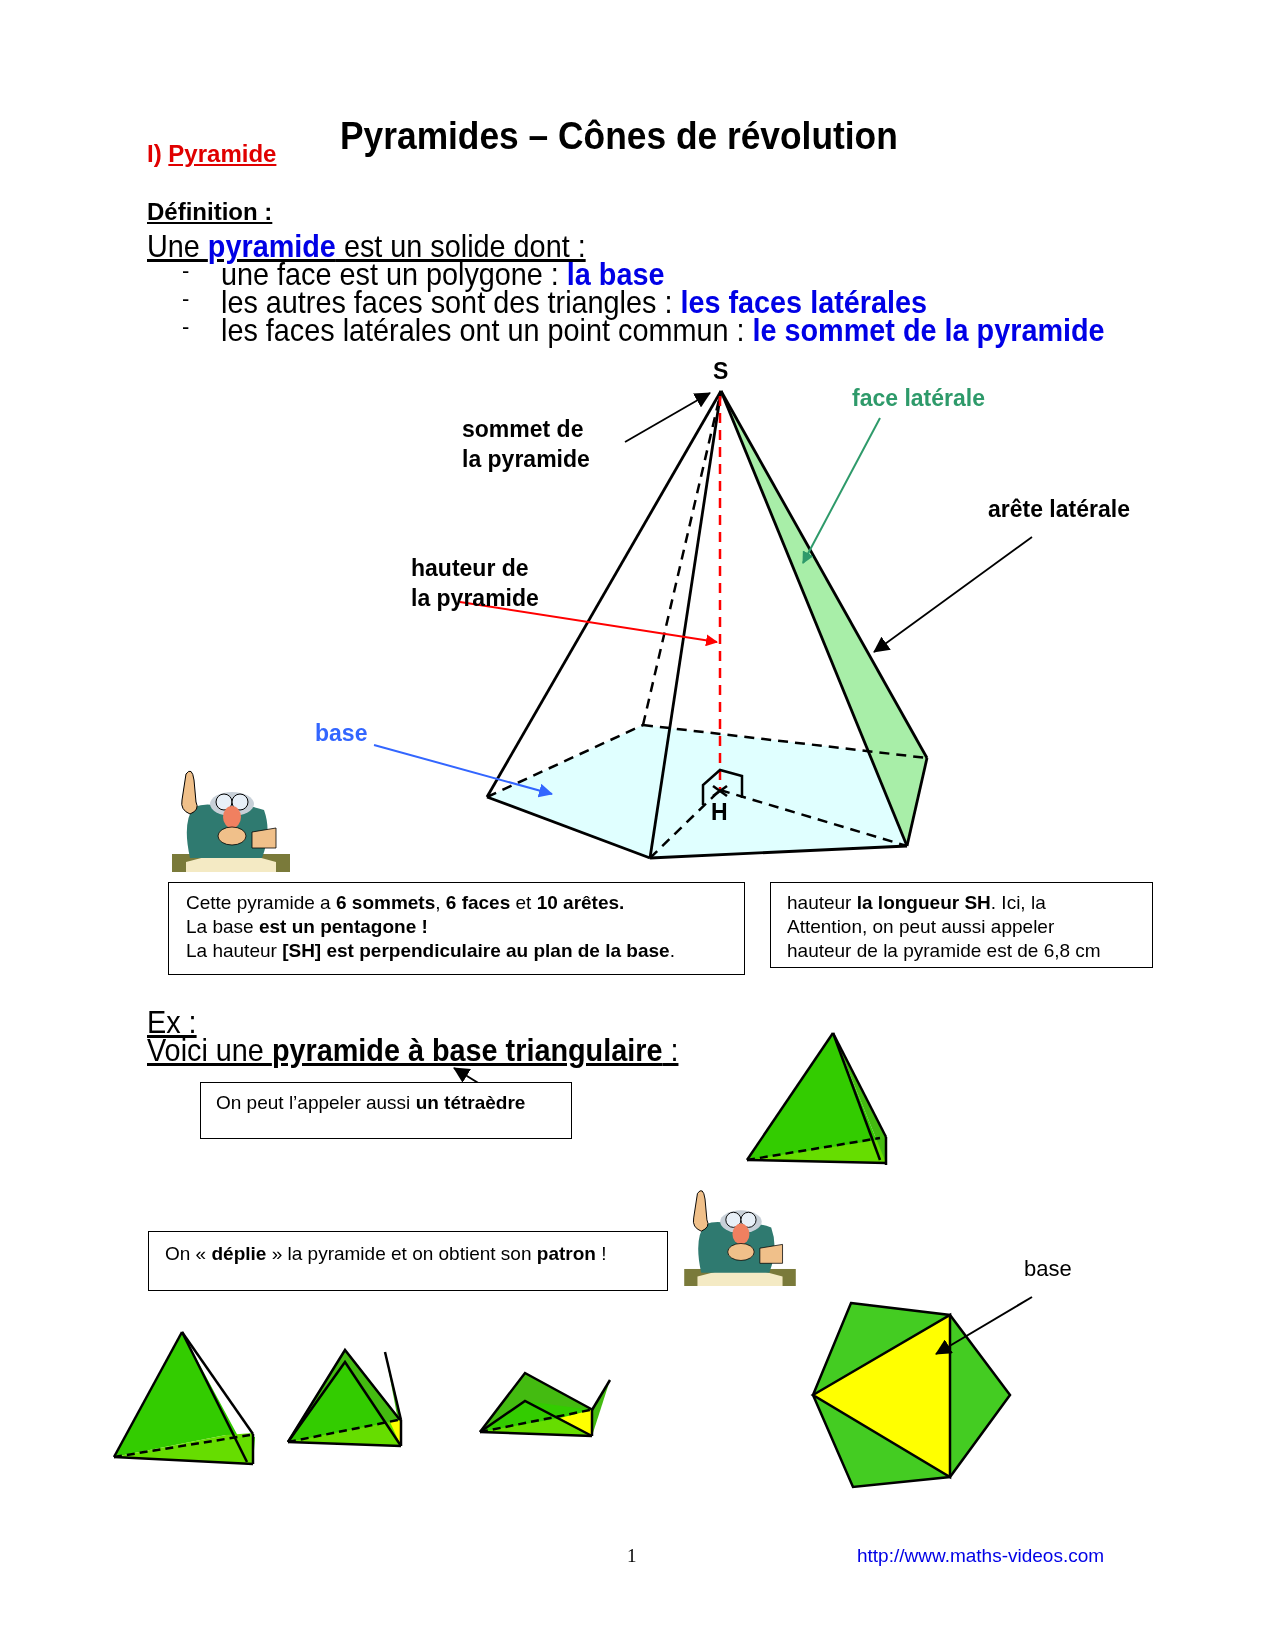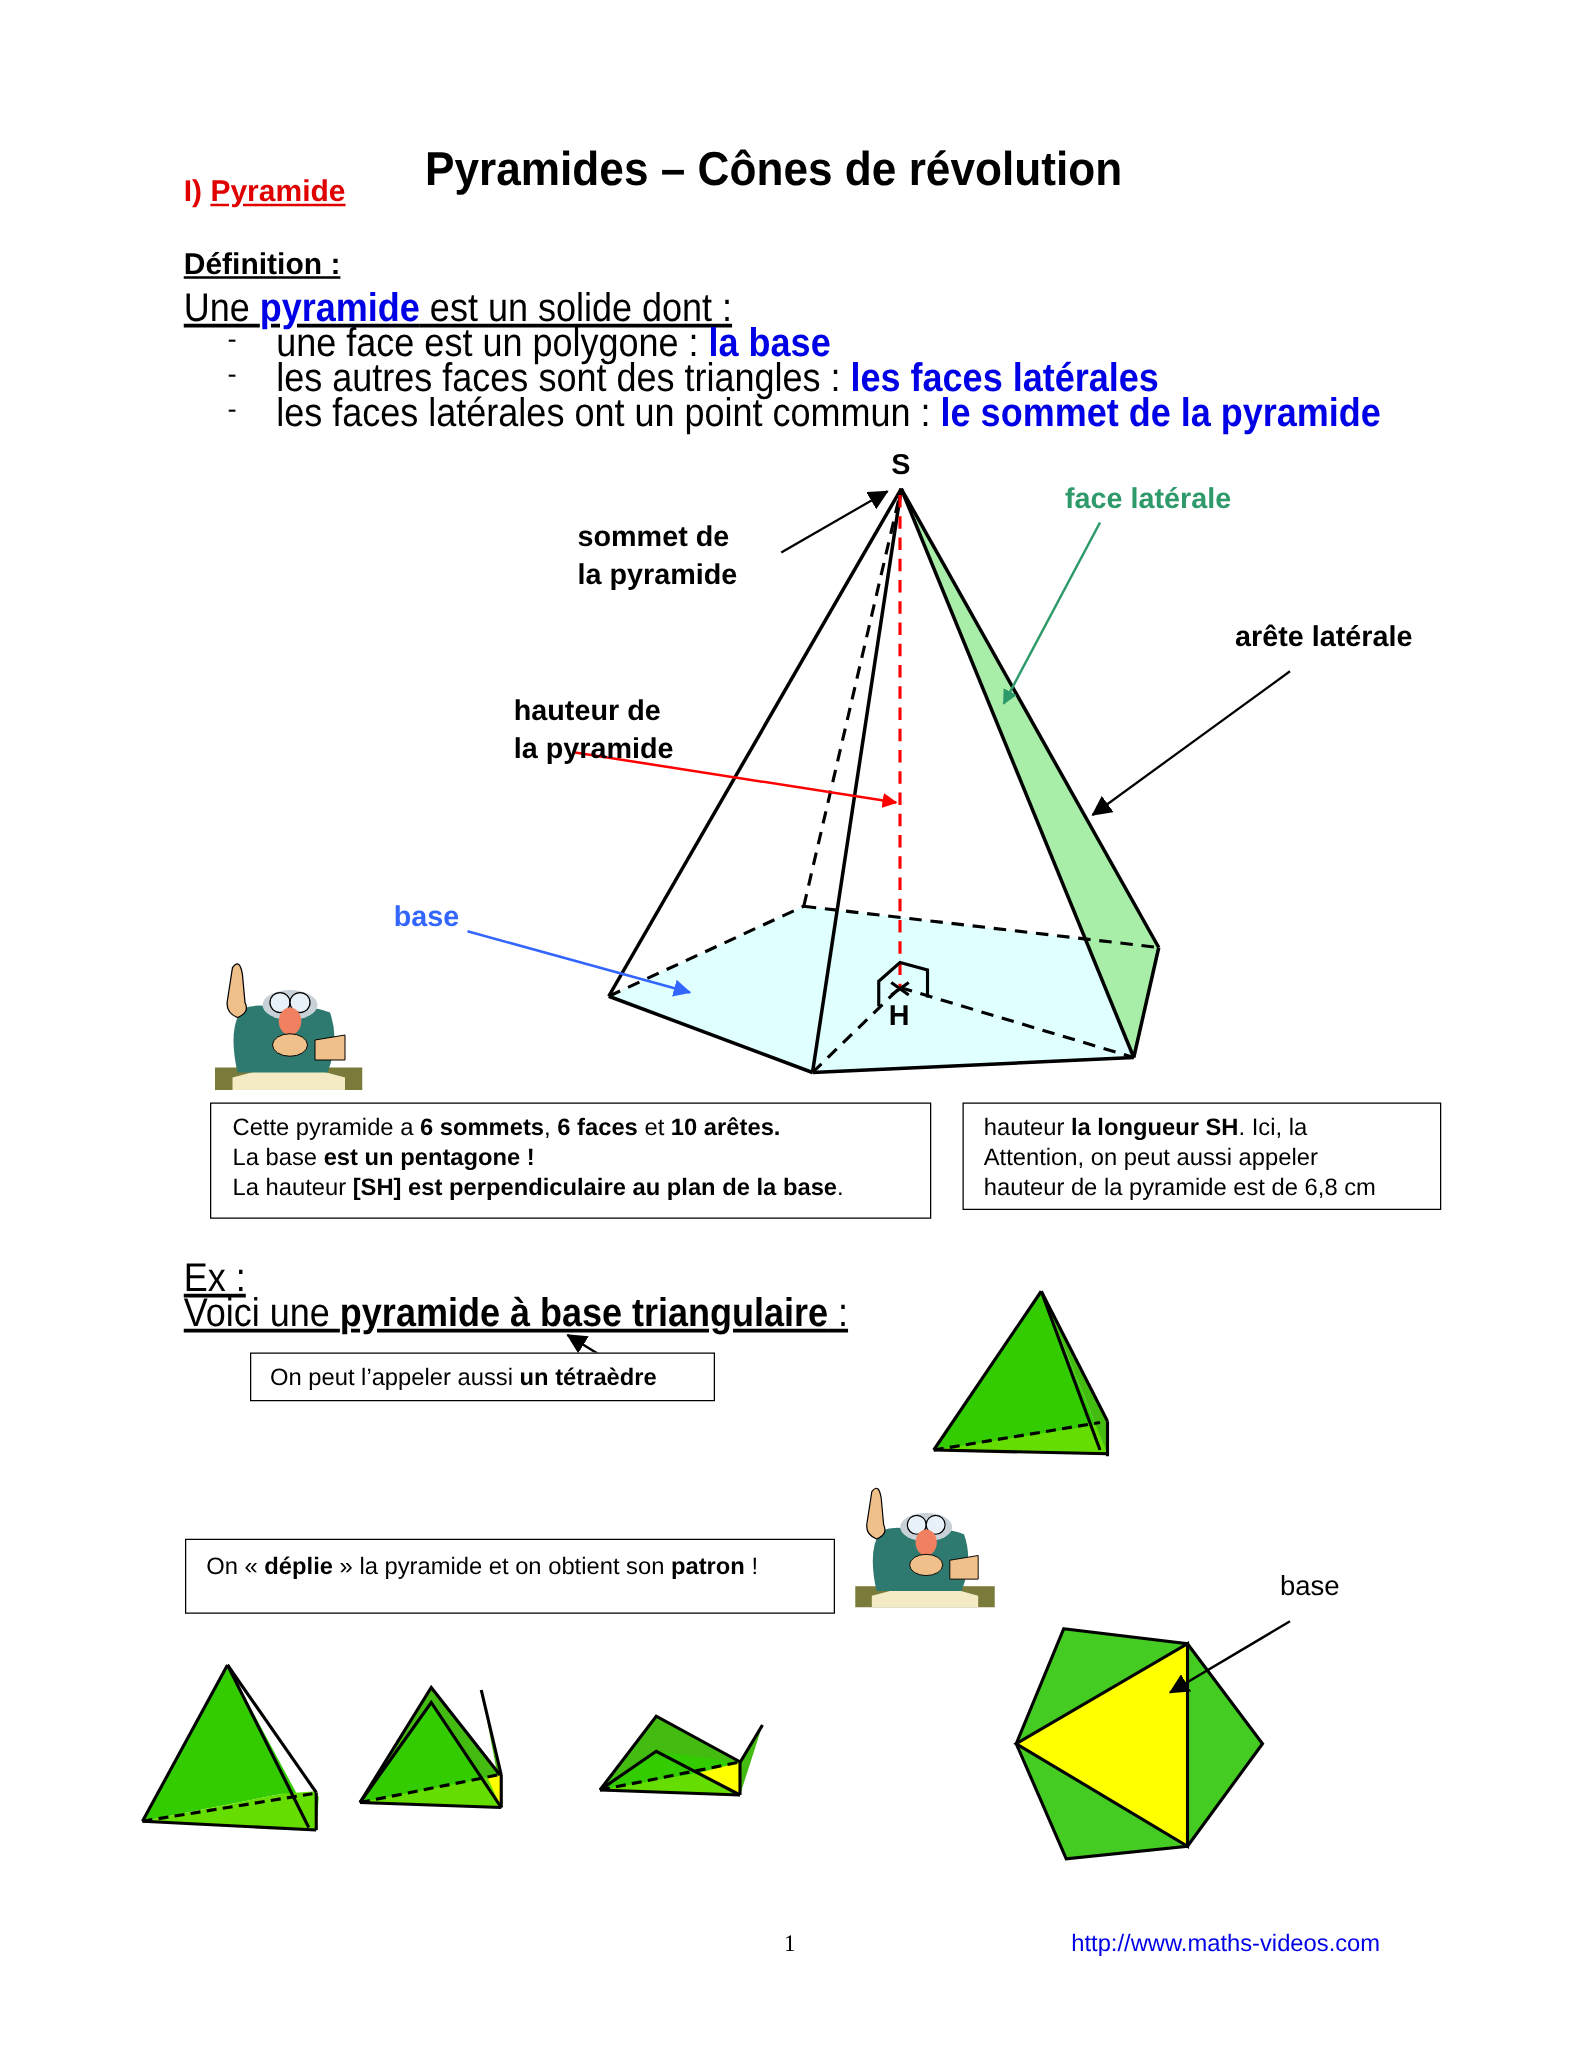--- a/index.html
+++ b/index.html
@@ -210,21 +210,21 @@
     <polygon points="813,1395 950,1477 853,1487" fill="#44cc22"></polygon>
     <polygon points="813,1395 950,1315 950,1477" fill="#ffff00"></polygon>
     <g stroke="#000" stroke-width="2.5" fill="none">
       <polygon points="851,1303 950,1315 1010,1395 950,1477 853,1487 813,1395"></polygon>
       <polygon points="813,1395 950,1315 950,1477"></polygon>
     </g>
     <line x1="1032" y1="1297" x2="936" y2="1354" stroke="#000" stroke-width="2" marker-end="url(#ak)"></line>
   </g>
 </svg>
 
-<div class="box" style="left:200px;top:1082px;width:372px;height:39px;padding:8px 0 0 15px;">
+<div class="box" style="left:200px;top:1082px;width:372px;height:57px;padding:8px 0 0 15px;">
   <div class="boxtxt"><span>On peut l’appeler aussi </span><b>un tétraèdre</b></div>
 </div>
 
 <div class="box" style="left:148px;top:1231px;width:520px;height:60px;padding:10px 17px 0 16px;">
   <div class="boxtxt"><span>On « </span><b>déplie</b><span> » la pyramide et on obtient son </span><b>patron</b><span> !</span></div>
 </div>
 
 <svg class="prof" style="left:684px;top:1182px;" width="112" height="104" viewBox="0 0 118 110">
   <rect x="0" y="92" width="118" height="18" fill="#7a7a3a"></rect>
   <path d="M14,100 L60,88 L104,100 L104,110 L14,110 z" fill="#f4eac4"></path>

